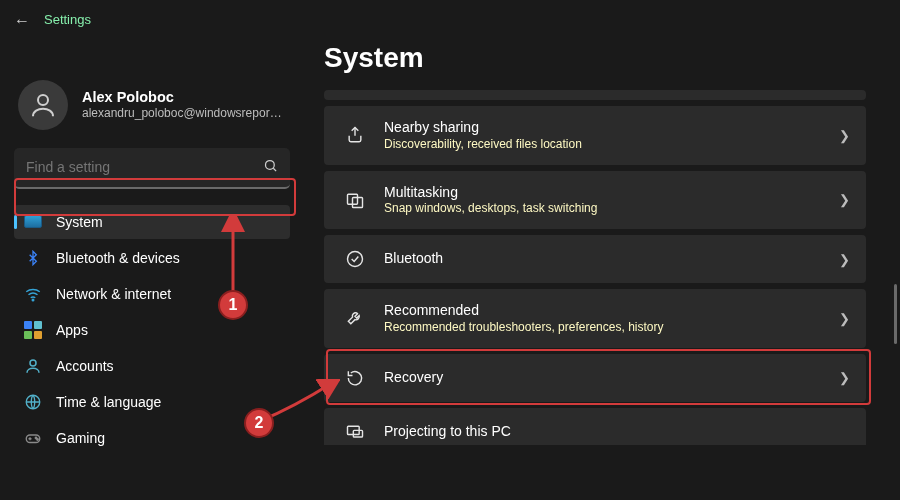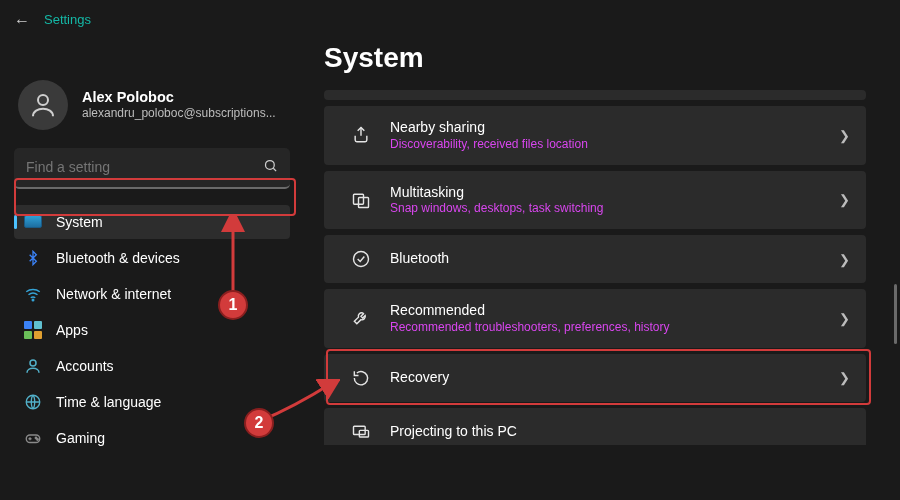--- a/index.html
+++ b/index.html
@@ -15,21 +15,21 @@
       position: relative;
     }
     .topbar {
       display: flex;
       align-items: center;
       gap: 14px;
       padding: 8px 14px 2px;
       height: 32px;
     }
     .back-arrow { color: #cfcfcf; font-size: 16px; cursor: pointer; }
-    .topbar-title { font-size: 13px; color: #14b8a6; }
+    .topbar-title { font-size: 13px; color: #86efac; }
     .body-wrap { display: flex; flex: 1; min-height: 0; }
     .sidebar {
       width: 300px;
       padding: 10px 10px 16px 14px;
       display: flex;
       flex-direction: column;
       gap: 6px;
       justify-content: center;
     }
     .user-block { display: flex; align-items: center; gap: 14px; padding: 8px 4px 12px 4px; }
@@ -78,27 +78,27 @@
     .i-user svg { width:18px;height:18px; }
     .main {
       flex: 1; padding: 10px 24px 0 24px; overflow: hidden; display:flex; flex-direction:column; min-width:0;
     }
     .main-title { font-size: 28px; font-weight: 600; margin-bottom: 16px; }
     .card-list { display: flex; flex-direction: column; gap: 6px; overflow-y: auto; padding-right: 10px; }
     .stub-card { height: 10px; background: #2b2b2b; border-radius: 4px; }
     .card {
       display: flex; align-items: center; gap: 18px;
       background: #2b2b2b; border-radius: 4px;
-      padding: 13px 16px 13px 26px; cursor: pointer; position:relative;
+      padding: 13px 16px 13px 20px; cursor: pointer; position:relative;
     }
     .card-ico { width: 22px; height: 22px; display:flex; align-items:center; justify-content:center; color:#e5e5e5; }
     .card-ico svg { width: 20px; height: 20px; stroke: #e5e5e5; }
     .card-text { flex: 1; line-height: 1.25; }
     .card-title { font-size: 14px; }
-    .card-sub { font-size: 12px; color: #d946ef; }
+    .card-sub { font-size: 12px; color: #fef9c3; }
     .chevron { color: #bcbcbc; font-size: 13px; }
     
     .hl {
       position: absolute; border: 2.5px solid #d23b3b; border-radius: 4px; pointer-events: none; z-index: 50;
     }
     .step-badge {
       position: absolute; width: 30px; height: 30px; border-radius: 50%;
       background: #d23b3b; color: #fff; font-weight: 700; font-size: 16px;
       display:flex; align-items:center; justify-content:center; z-index:51;
       border: 2px solid #8a1f1f;
@@ -118,21 +118,21 @@
   <aside class="sidebar">
     <div class="user-block">
       <div class="avatar">
         <svg viewBox="0 0 24 24" fill="none" stroke="currentColor" stroke-width="1.6">
             <circle cx="12" cy="8" r="4"></circle>
             <path d="M4 21c0-4 4-6 8-6s8 2 8 6"></path>
           </svg>
       </div>
       <div class="user-text">
         <div class="user-name">Alex Poloboc</div>
-        <div class="user-email">alexandru_poloboc@subscriptions...</div>
+        <div class="user-email">alexandru_poloboc@windowsreport...</div>
       </div>
     </div>
 
     <div class="search">
       <input placeholder="Find a setting" style="">
       <span>
         <svg width="15" height="15" viewBox="0 0 24 24" fill="none" stroke="#cfcfcf" stroke-width="2">
             <circle cx="11" cy="11" r="7"></circle>
             <line x1="21" y1="21" x2="16.5" y2="16.5"></line>
           </svg>

